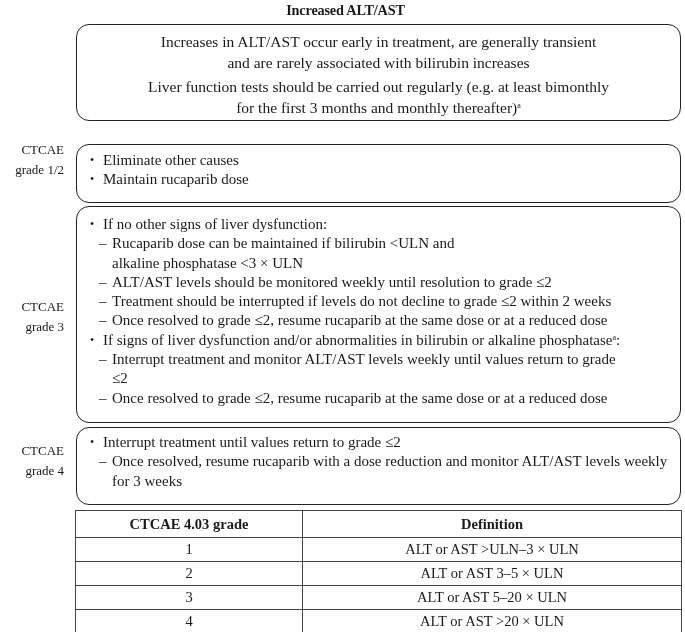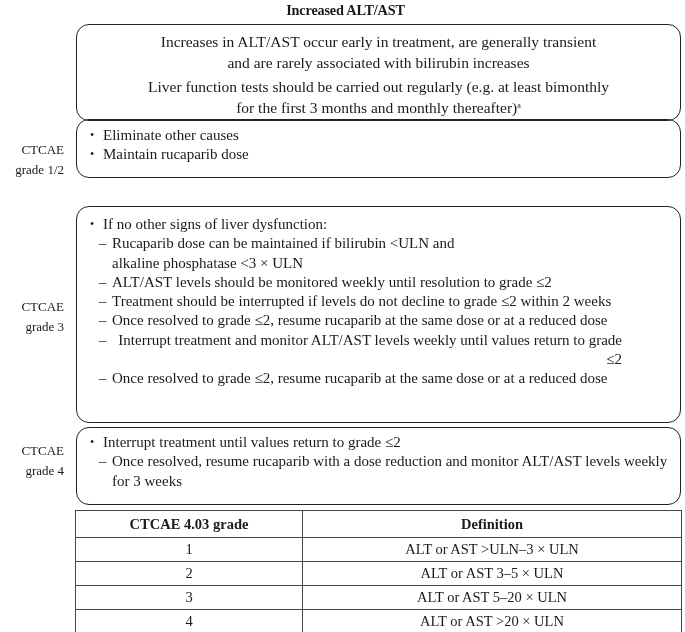--- a/index.html
+++ b/index.html
@@ -20,21 +20,21 @@
     top: 24px; height: 97px; text-align: center; font-weight: normal;
     font-size: 15.5px; line-height: 20.5px; padding-top: 7px;
   }
   .intro p { margin: 0; }
   .intro .para2 { margin-top: 4px; }
   sup { font-size: 8px; vertical-align: 5px; line-height: 0; }
   .label {
     position: absolute; left: 0; width: 64px; text-align: right;
     font-size: 13px; line-height: 19.5px;
   }
-  .g12 { top: 119px; height: 59px; }
+  .g12 { top: 144px; height: 59px; }
   .g3 { top: 206px; height: 217px; }
   .g4 { top: 427px; height: 78px; }
   .content { font-size: 15px; line-height: 19.3px; padding: 6px 0 0 13px; }
   .g3 .content { padding-top: 8px; }
   .g4 .content { padding-top: 5px; }
   .bullet, .dash { position: relative; white-space: nowrap; }
   .bullet { padding-left: 13px; }
   .bullet::before { content: "\2022"; position: absolute; left: 0; top: 0; font-size: 12px; }
   .dash { padding-left: 22px; white-space: normal; }
   .dash::before { content: "\2013"; position: absolute; left: 9px; top: 0; }
@@ -76,21 +76,22 @@
   <div>CTCAE</div>
   <div>grade 3</div>
 </div>
 <div class="box g3">
   <div class="content">
     <div class="bullet">If no other signs of liver dysfunction:</div>
     <div class="dash" style="width:360px;">Rucaparib dose can be maintained if bilirubin &lt;ULN and alkaline phosphatase &lt;3 × ULN</div>
     <div class="dash">ALT/AST levels should be monitored weekly until resolution to grade ≤2</div>
     <div class="dash">Treatment should be interrupted if levels do not decline to grade ≤2 within 2 weeks</div>
     <div class="dash">Once resolved to grade ≤2, resume rucaparib at the same dose or at a reduced dose</div>
-    <div class="dash" style="width:510px;text-align:right;">Interrupt treatment and monitor ALT/AST levels weekly until values return to grade ≤2</div>
+    <div class="bullet"><span>If signs of liver dysfunction and/or abnormalities in bilirubin or alkaline phosphatase</span><sup>a</sup><span>:</span></div>
+    <div class="dash" style="width:510px;">Interrupt treatment and monitor ALT/AST levels weekly until values return to grade ≤2</div>
     <div class="dash">Once resolved to grade ≤2, resume rucaparib at the same dose or at a reduced dose</div>
   </div>
 </div>
 
 <div class="label" style="top:441px;">
   <div>CTCAE</div>
   <div>grade 4</div>
 </div>
 <div class="box g4">
   <div class="content">

